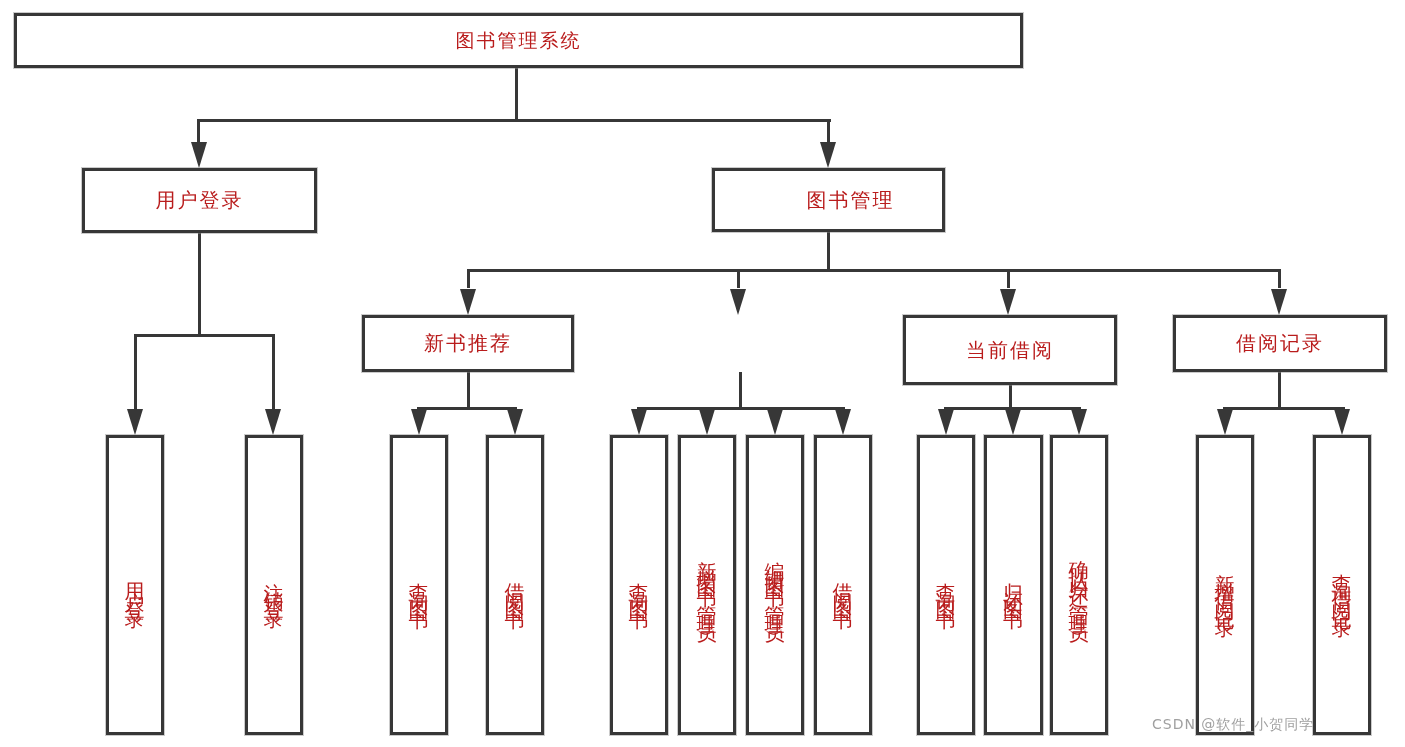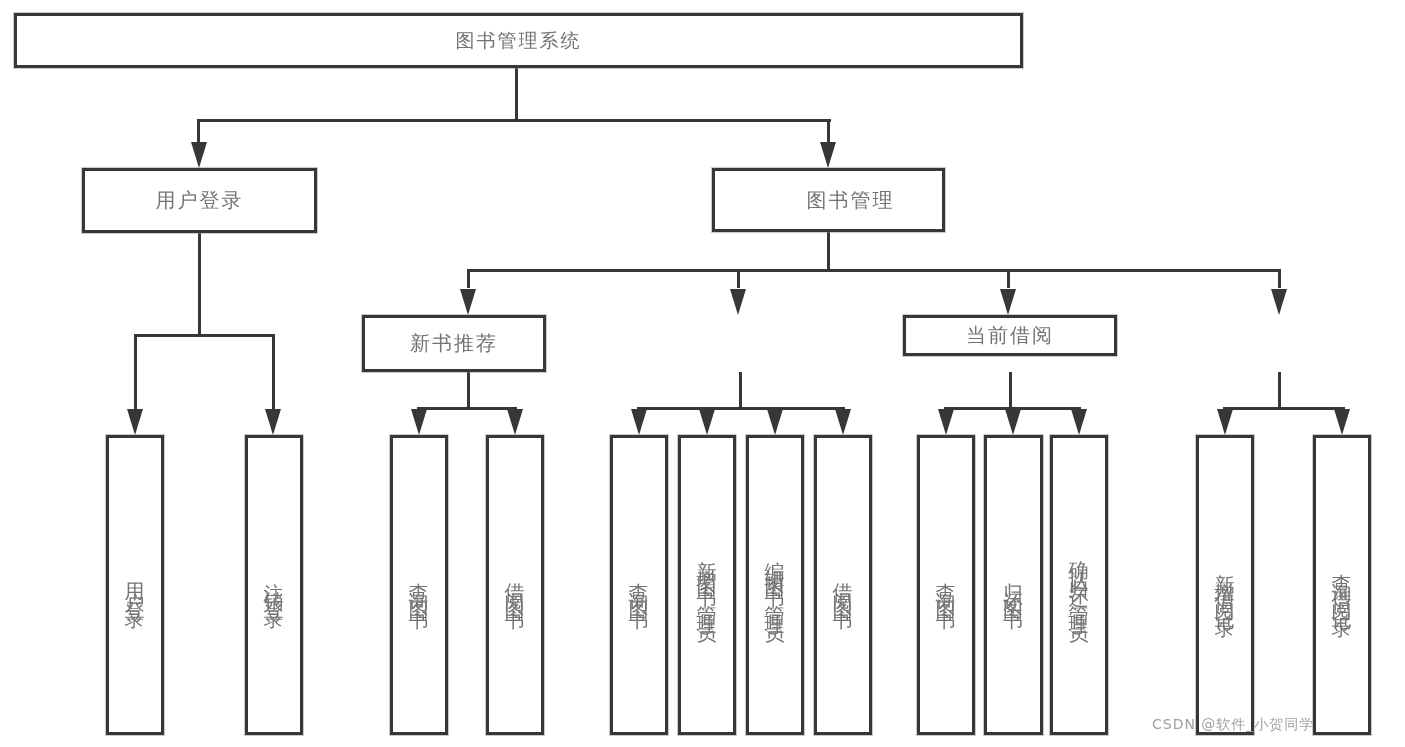--- a/index.html
+++ b/index.html
@@ -5,21 +5,21 @@
   html,body { margin:0; padding:0; background:#ffffff; }
   .canvas {
     position:relative; width:1405px; height:747px; background:#ffffff;
     font-family:"DejaVu Sans","Liberation Sans",sans-serif; color:#333333;
     overflow:hidden;
   }
   .node {
     position:absolute; box-sizing:border-box; background:#ffffff;
     border:3px solid #373737; box-shadow:0 0 0 1px rgba(140,140,140,0.45);
     display:flex; align-items:center; justify-content:center;
-    font-size:20px; letter-spacing:2px; color:#737373; z-index:2;
+    font-size:20px; letter-spacing:2px; color:#b91c1c; z-index:2;
   }
   .node.root { font-size:19px; }
   .vtext {
     writing-mode:vertical-rl; text-orientation:mixed;
     font-size:20px; letter-spacing:9px; line-height:1;
   }
   .vline { position:absolute; width:3px; background:#373737; z-index:1; }
   .hline { position:absolute; height:3px; background:#373737; z-index:1; }
   .arrow {
     position:absolute; width:0; height:0; z-index:1;
@@ -34,22 +34,23 @@
 </head>
 <body>
 
 <div class="canvas">
 
   <div class="node root" style="left:14px; top:13px; width:1009px; height:55px;">图书管理系统</div>
 
   <div class="node" style="left:82px; top:168px; width:235px; height:65px;">用户登录</div>
   <div class="node" style="left:712px; top:168px; width:233px; height:64px;padding-left:44px;">图书管理</div>
 
-  <div class="node" style="left:362px; top:315px; width:184px; height:57px;">新书推荐</div>
-  <div class="node" style="left:903px; top:315px; width:214px; height:41px;">当前借阅</div>
+  <div class="node" style="left:362px; top:315px; width:212px; height:57px;">新书推荐</div>
+  <div class="node" style="left:903px; top:315px; width:214px; height:70px;">当前借阅</div>
+  <div class="node" style="left:1173px; top:315px; width:214px; height:57px;">借阅记录</div>
 
   <div class="node" style="left:106px; top:435px; width:58px; height:300px;">
     <span class="vtext">用户登录</span>
   </div>
   <div class="node" style="left:245px; top:435px; width:58px; height:300px;">
     <span class="vtext">注销登录</span>
   </div>
 
   <div class="node" style="left:390px; top:435px; width:58px; height:300px;">
     <span class="vtext">查询图书</span>

